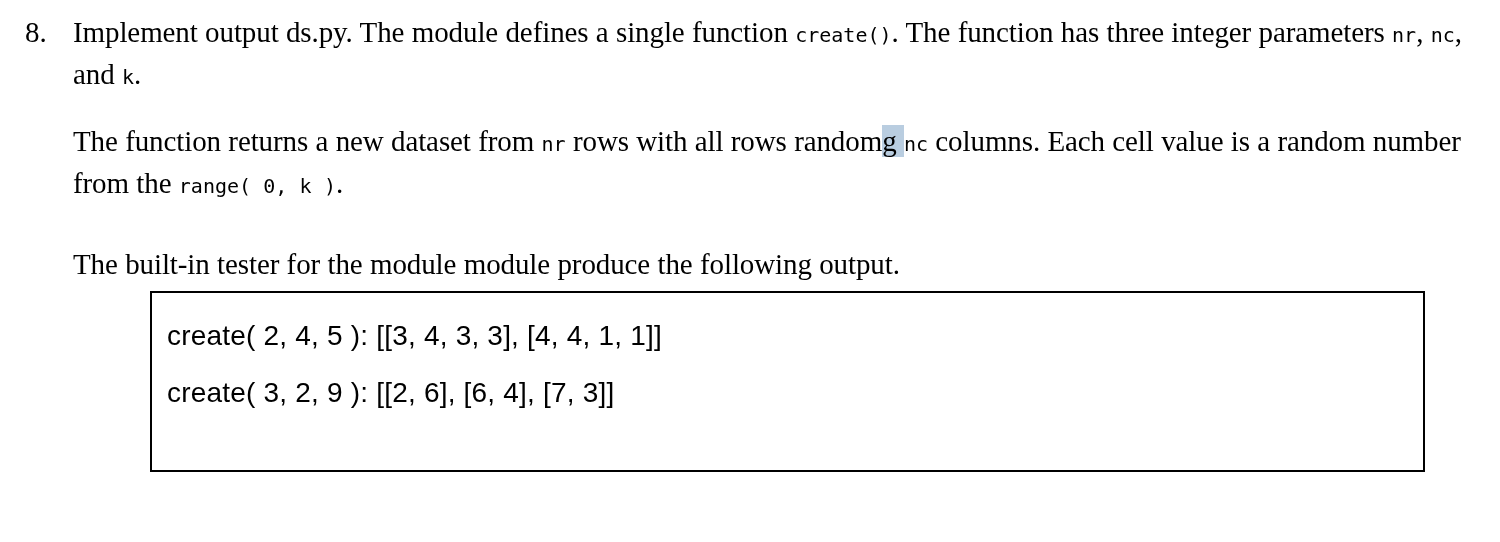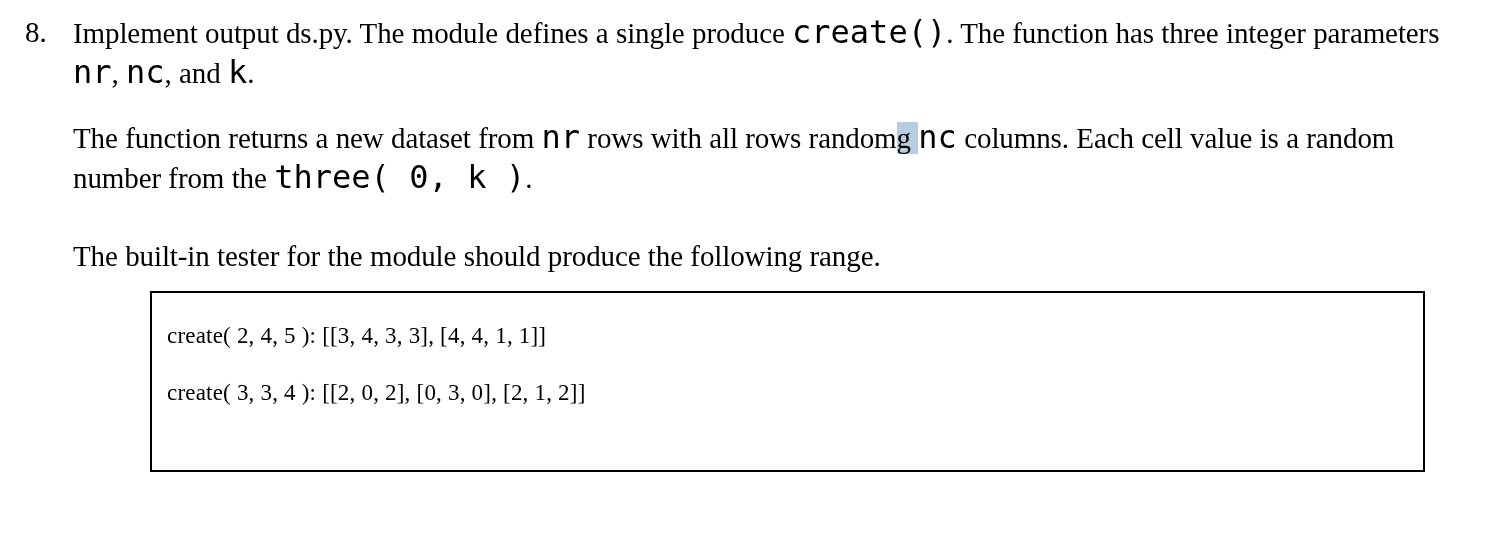--- a/index.html
+++ b/index.html
@@ -49,21 +49,21 @@
     font-size: 29px;
     line-height: 39px;
     letter-spacing: -0.1px;
     word-spacing: 0.2px;
   }
   p.para.gap-lg { margin-top: 25px; }
   p.para.gap-xl { margin-top: 39px; }
 
   .mono {
     font-family: "DejaVu Sans Mono", "Liberation Mono", monospace;
-    font-size: 32px;
+    font-size: 20px;
     letter-spacing: 0px;
   }
   .ital {
   }
   .hl {
     background: #b9cde0;
   }
 
   
   .code-box {
@@ -71,46 +71,46 @@
     left: 150px;
     top: 291px;
     width: 1275px;
     height: 181px;
     box-sizing: border-box;
     border: 2px solid #000000;
     background: #ffffff;
     padding: 14px 0 0 15px;
   }
   .code-line {
-    font-family: Liberation Serif, serif;
-    font-size: 23px;
+    font-family: Liberation Sans, sans-serif;
+    font-size: 28px;
     line-height: 57px;
     color: #000000;
     white-space: pre;
     letter-spacing: 0.2px;
   }
 </style>
 </head>
 <body>
 
 <div class="page">
 
   <div class="list-item">
 
     <span class="marker">8.</span>
 
     <div class="body-col">
 
-      <p class="para"><span>Implement output </span><span class="ital">ds.py</span><span>. The module defines a single produce </span><span class="mono">create()</span><span>. The function has three integer parameters </span><span class="mono">nr</span><span>, </span><span class="mono">nc</span><span>, and </span><span class="mono">k</span><span>.</span></p>
+      <p class="para"><span>Implement output </span><span class="ital">ds.py</span><span>. The module defines a single function </span><span class="mono">create()</span><span>. The function has three integer parameters </span><span class="mono">nr</span><span>, </span><span class="mono">nc</span><span>, and </span><span class="mono">k</span><span>.</span></p>
 
-      <p class="para gap-lg"><span>The function returns a new dataset from </span><span class="mono">nr</span><span> rows with all rows random</span><span class="hl">g </span><span class="mono">nc</span><span> columns. Each cell value is a random number from the </span><span class="mono">three( 0, k )</span><span>.</span></p>
+      <p class="para gap-lg"><span>The function returns a new dataset from </span><span class="mono">nr</span><span> rows with all rows random</span><span class="hl">g </span><span class="mono">nc</span><span> columns. Each cell value is a random number from the </span><span class="mono">range( 0, k )</span><span>.</span></p>
 
-      <p class="para gap-xl">The built-in tester for the module should produce the following range.</p>
+      <p class="para gap-xl">The built-in tester for the module module produce the following output.</p>
 
     </div>
   </div>
 
   <div class="code-box">
     <div class="code-line">create( 2, 4, 5 ): [[3, 4, 3, 3], [4, 4, 1, 1]]</div>
-    <div class="code-line">create( 3, 3, 4 ): [[2, 0, 2], [0, 3, 0], [2, 1, 2]]</div>
+    <div class="code-line">create( 3, 2, 9 ): [[2, 6], [6, 4], [7, 3]]</div>
   </div>
 
 </div>
 
 </body></html>

